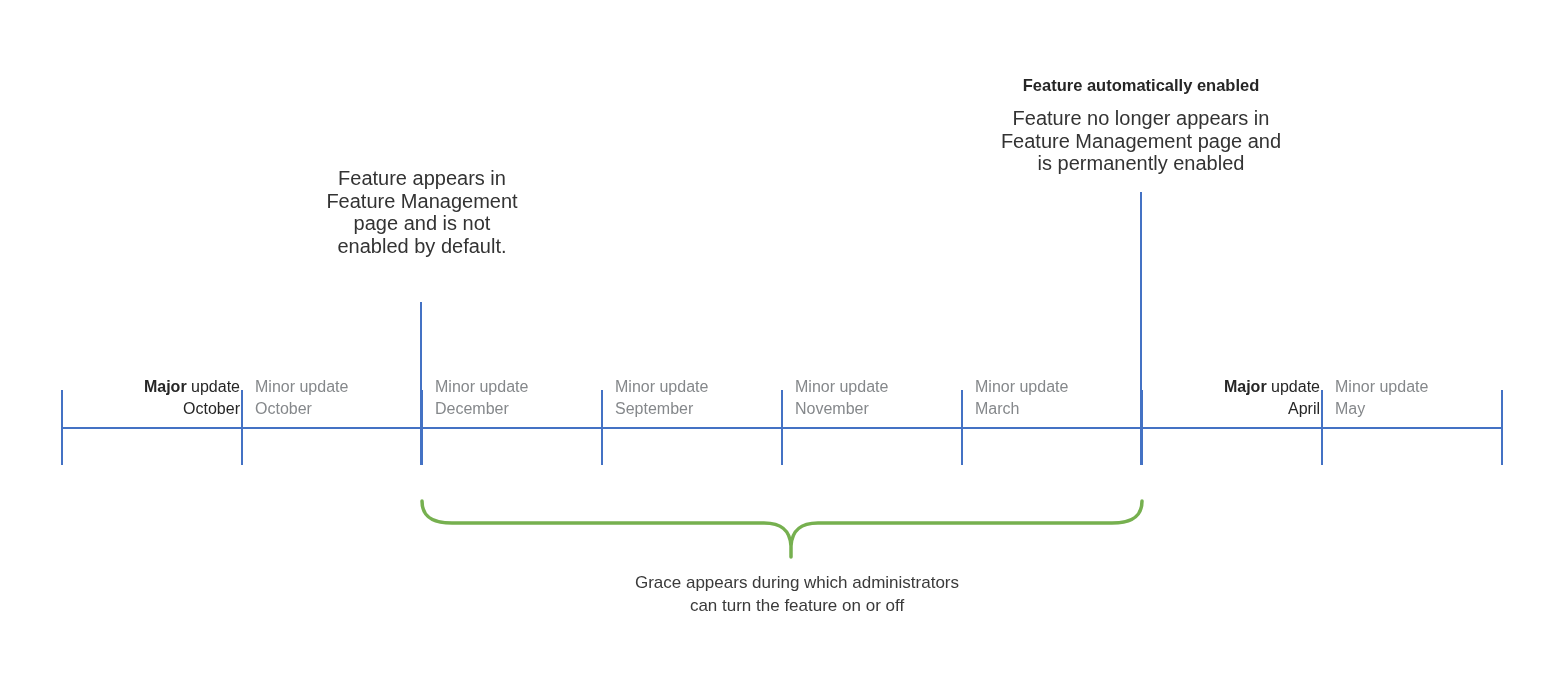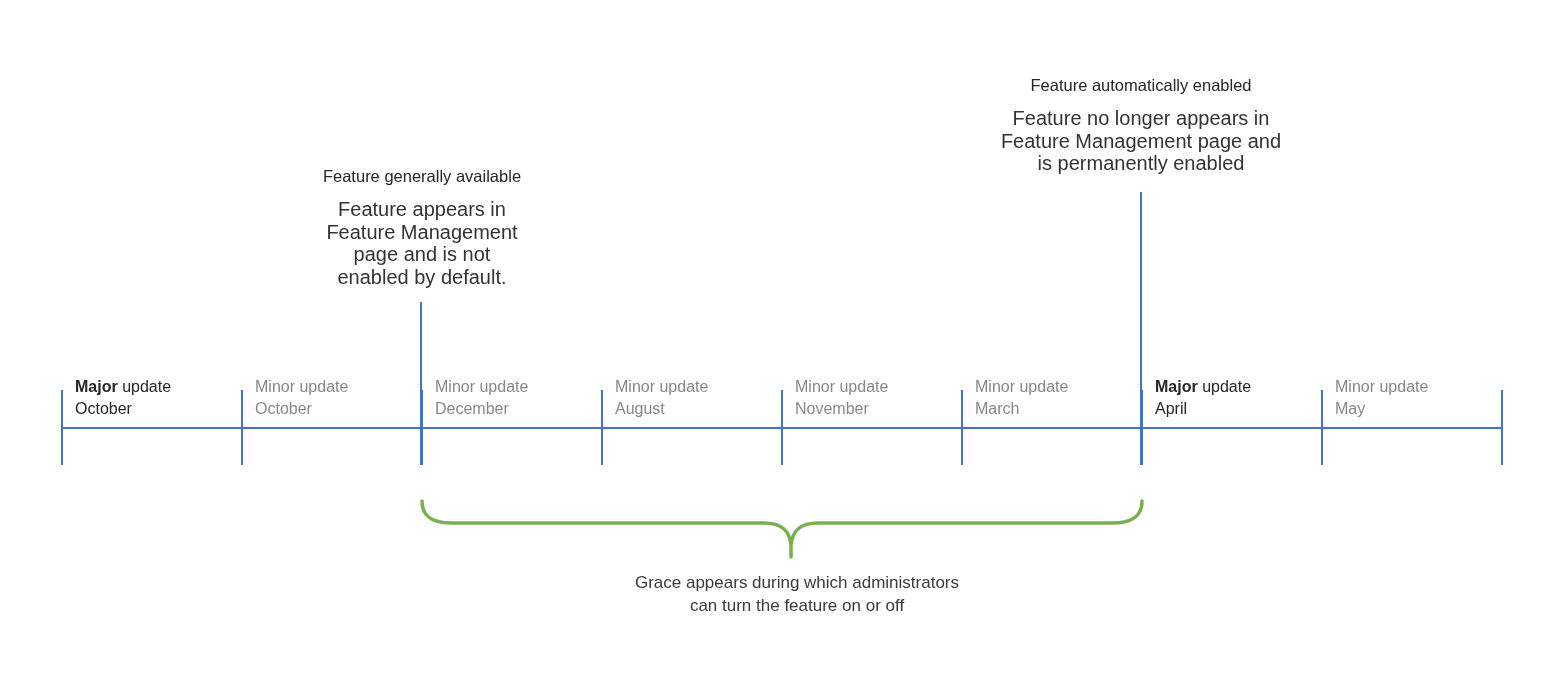--- a/index.html
+++ b/index.html
@@ -37,30 +37,30 @@
   
   .tl-label {
     position: absolute;
     top: 376px;
     width: 165px;
     font-size: 16px;
     line-height: 22px;
     color: var(--text-gray);
     white-space: nowrap;
   }
-  .tl-label.major { color: var(--text-dark); }
+  .tl-label.major { color: var(--text-dark); text-align: right; }
   .tl-label.major .emph { font-weight: 700; }
 
   
   .callout {
     position: absolute;
     text-align: center;
   }
   .callout-title {
-    font-weight: 400;
+    font-weight: 700;
     font-size: 16.5px;
     color: var(--text-dark);
     margin-bottom: 12px;
   }
   .callout-body {
     font-size: 20px;
     line-height: 22.5px;
     color: var(--text-body);
     white-space: pre-line;
   }
@@ -92,21 +92,20 @@
     color: #3a3a3a;
     white-space: pre-line;
   }
 </style>
 </head>
 <body>
 
 <div class="canvas">
 
   <div class="callout" style="left:292px; top:167px; width:260px">
-    <div class="callout-title">Feature generally available</div>
     <div class="callout-body">Feature appears in
 Feature Management
 page and is not
 enabled by default.</div>
   </div>
   <div class="vline" style="left:420px; top:302px; height:163px"></div>
 
   <div class="callout" style="left:991px; top:76px; width:300px">
     <div class="callout-title">Feature automatically enabled</div>
     <div class="callout-body">Feature no longer appears in
@@ -133,21 +132,21 @@
   <div class="tl-label minor" style="left:255px">
     <div class="l1"><span class="emph">Minor</span> <span>update</span></div>
     <div class="l2">October</div>
   </div>
   <div class="tl-label minor" style="left:435px">
     <div class="l1"><span class="emph">Minor</span> <span>update</span></div>
     <div class="l2">December</div>
   </div>
   <div class="tl-label minor" style="left:615px">
     <div class="l1"><span class="emph">Minor</span> <span>update</span></div>
-    <div class="l2">August</div>
+    <div class="l2">September</div>
   </div>
   <div class="tl-label minor" style="left:795px">
     <div class="l1"><span class="emph">Minor</span> <span>update</span></div>
     <div class="l2">November</div>
   </div>
   <div class="tl-label minor" style="left:975px">
     <div class="l1"><span class="emph">Minor</span> <span>update</span></div>
     <div class="l2">March</div>
   </div>
   <div class="tl-label major" style="left:1155px">

